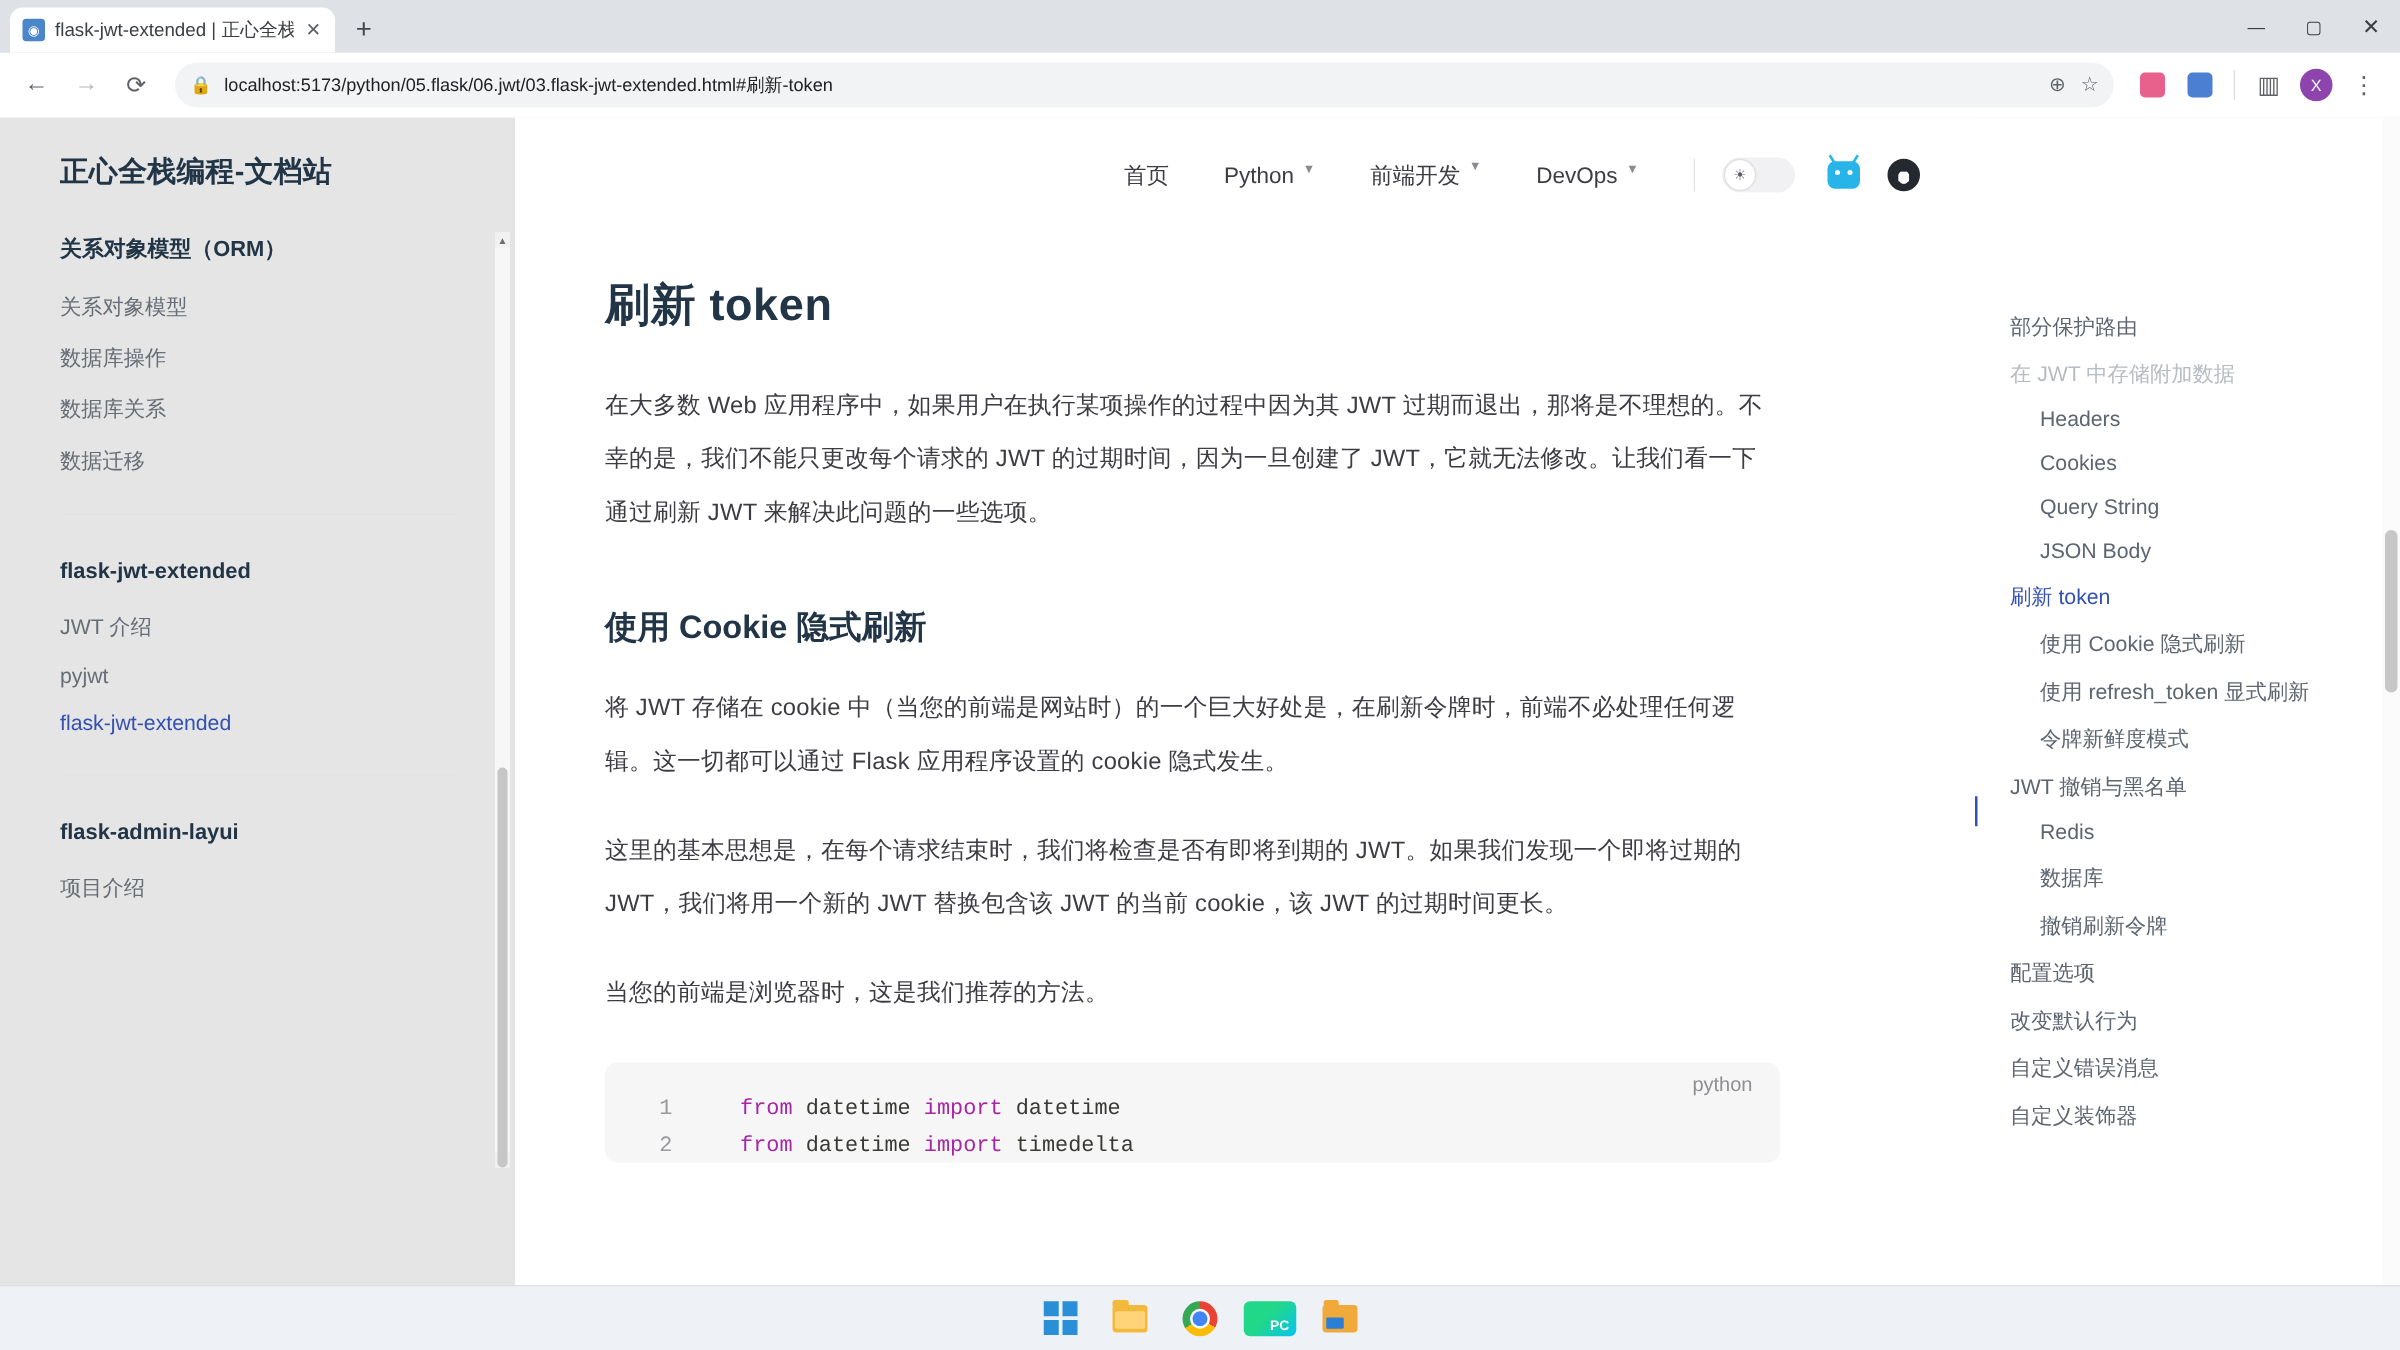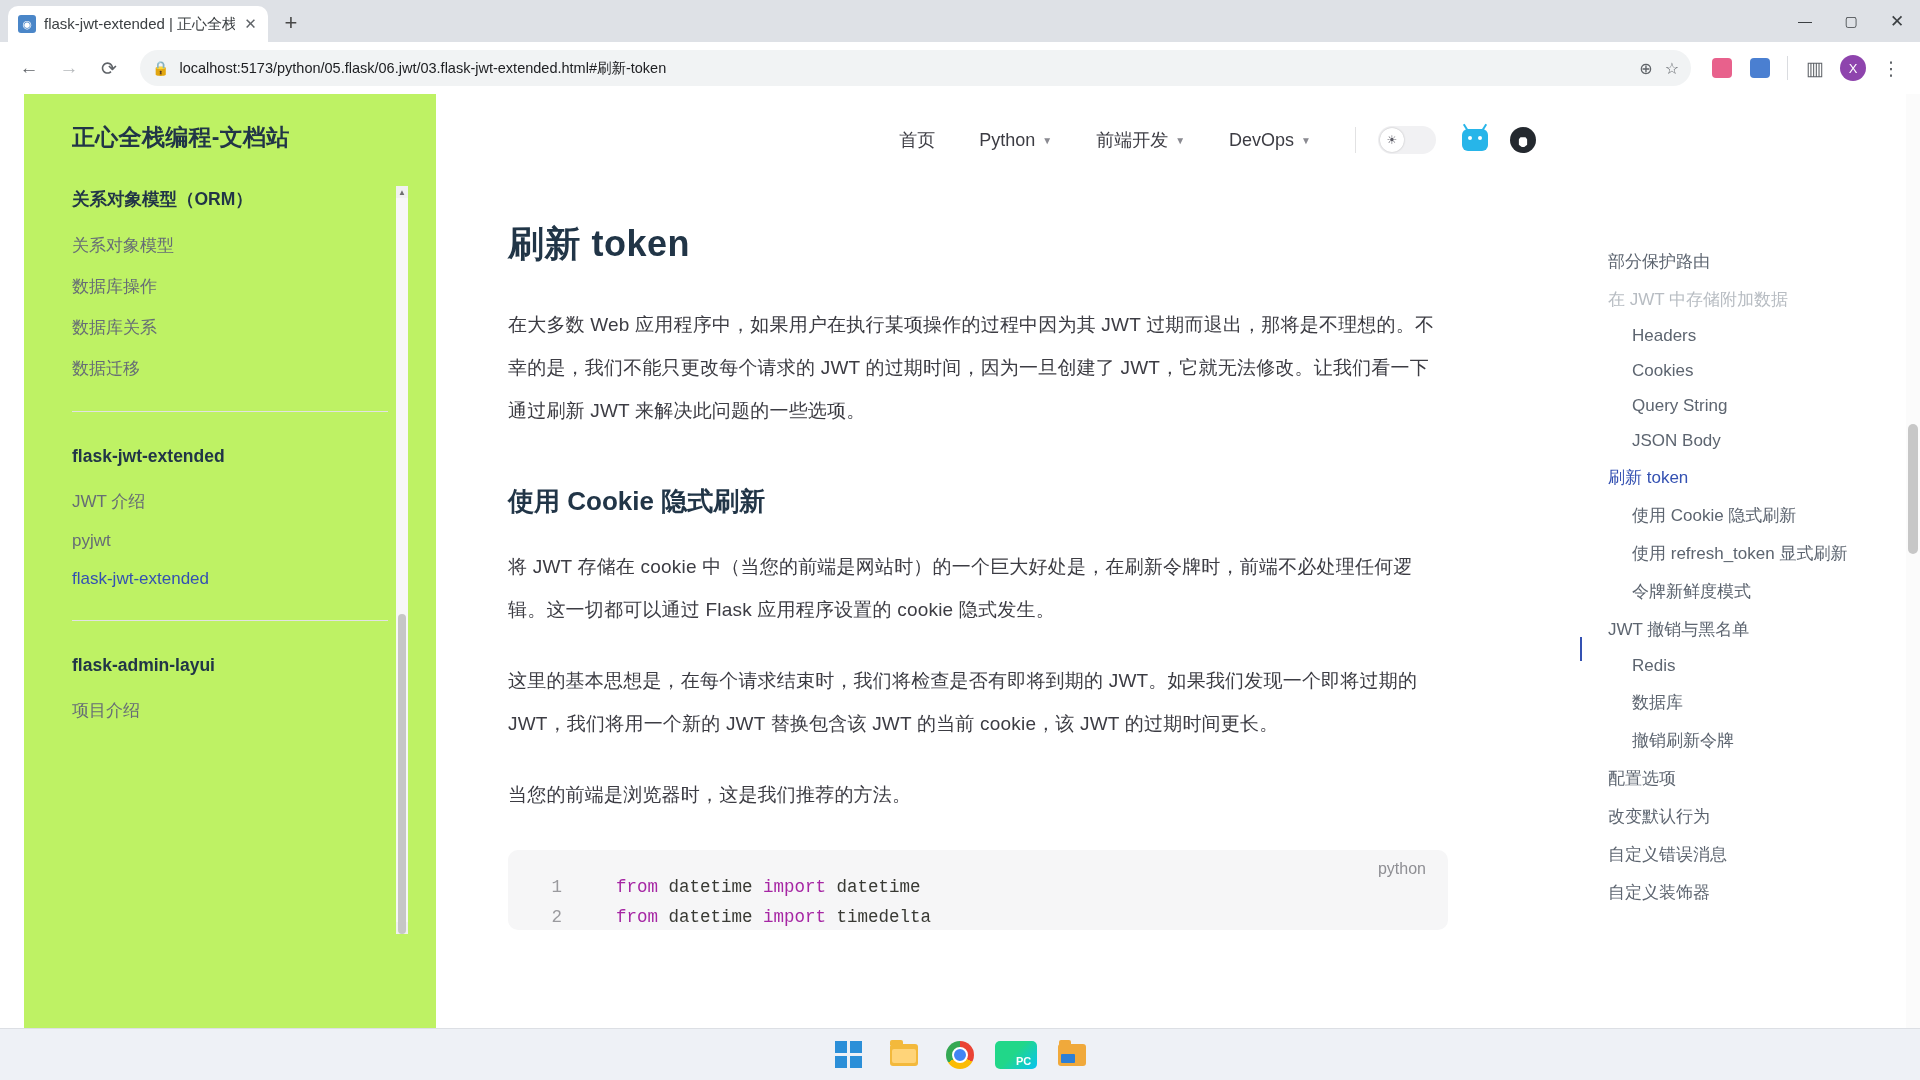--- a/index.html
+++ b/index.html
@@ -73,23 +73,22 @@
   }
 
   
   .viewport {
     flex: 1 1 auto; background: #ffffff; position: relative; overflow: hidden;
     display: flex;
   }
 
   
   .docs-sidebar {
-    width: 412px; flex: 0 0 412px; background: #bef264; padding: 28px 0 0 0;
+    width: 412px; flex: 0 0 412px; background: #e5e5e5; padding: 28px 0 0 0;
     position: relative;
-    margin-left: 24px;
   }
   .brand {
     font-size: 23px; font-weight: bold; color: #213547; padding: 0 0 0 48px;
     letter-spacing: .3px;
   }
   .nav-group { margin-top: 34px; padding: 0 0 0 48px; }
   .nav-group-title { font-size: 17.5px; font-weight: bold; color: #213547; margin-bottom: 14px; }
   .nav-item { font-size: 17px; color: #666d75; padding: 9px 0; }
   .nav-item.active { color: #3451b2; font-weight: 500; }
   .nav-sep { height: 1px; background: #e2e2e3; margin: 22px 48px 0 48px; }
@@ -115,21 +114,21 @@
 
   
   .content-wrap { flex: 1 1 auto; position: relative; background: #ffffff; }
   .site-header {
     height: 92px; display: flex; align-items: center; justify-content: flex-end;
     padding-right: 44px; gap: 0;
   }
   .site-nav { display: flex; align-items: center; gap: 0; }
   .site-nav-item {
     font-size: 18px; color: #3c3c43; font-weight: 500; padding: 0 22px;
-    display: flex; align-items: center; gap: 7px;
+    display: flex; gap: 7px;
   }
   .caret { font-size: 10px; color: #8a8a91; }
   .hdr-div { width: 1px; height: 26px; background: #e2e2e3; margin: 0 22px; }
   .theme-toggle {
     width: 58px; height: 28px; border-radius: 14px; background: #f1f1f3;
     display: flex; align-items: center; padding: 2px; position: relative;
   }
   .theme-knob {
     width: 24px; height: 24px; border-radius: 50%; background: #ffffff;
     display: flex; align-items: center; justify-content: center; font-size: 12px;

